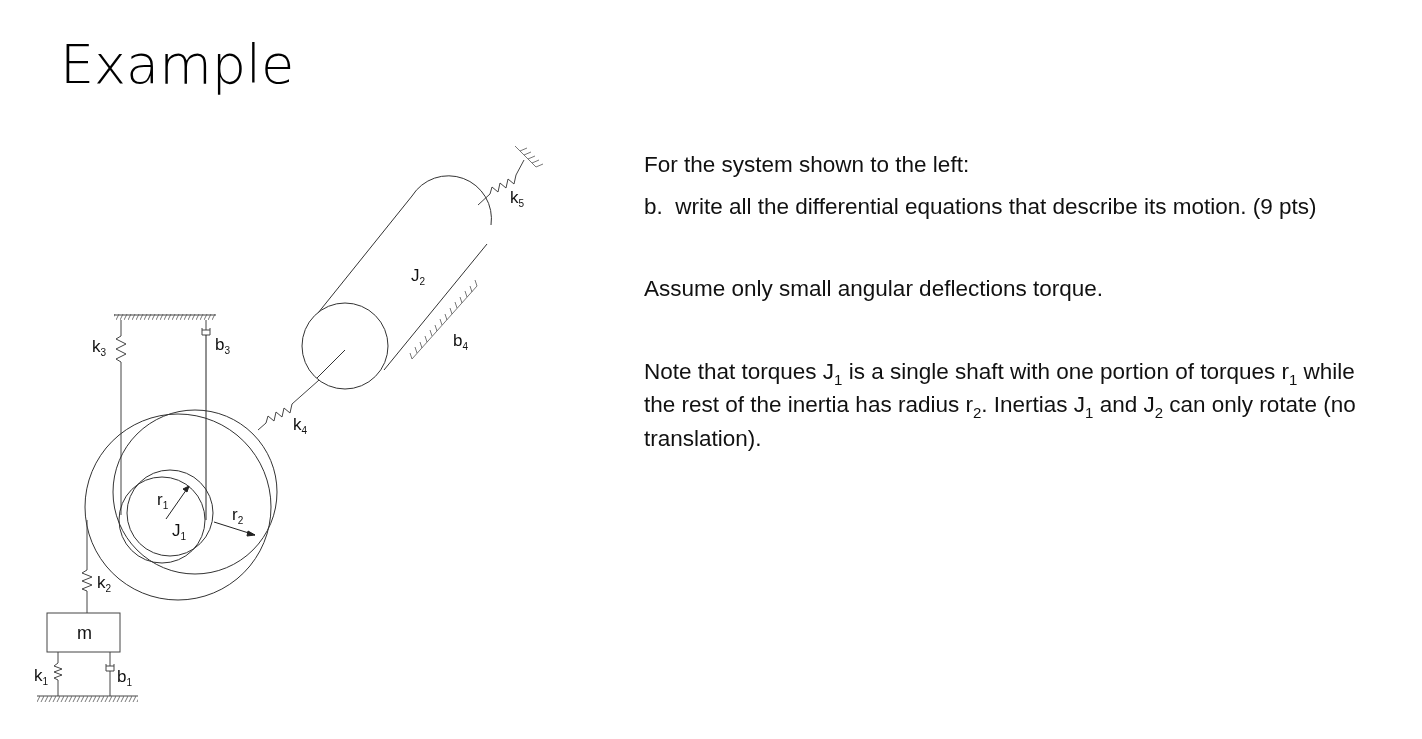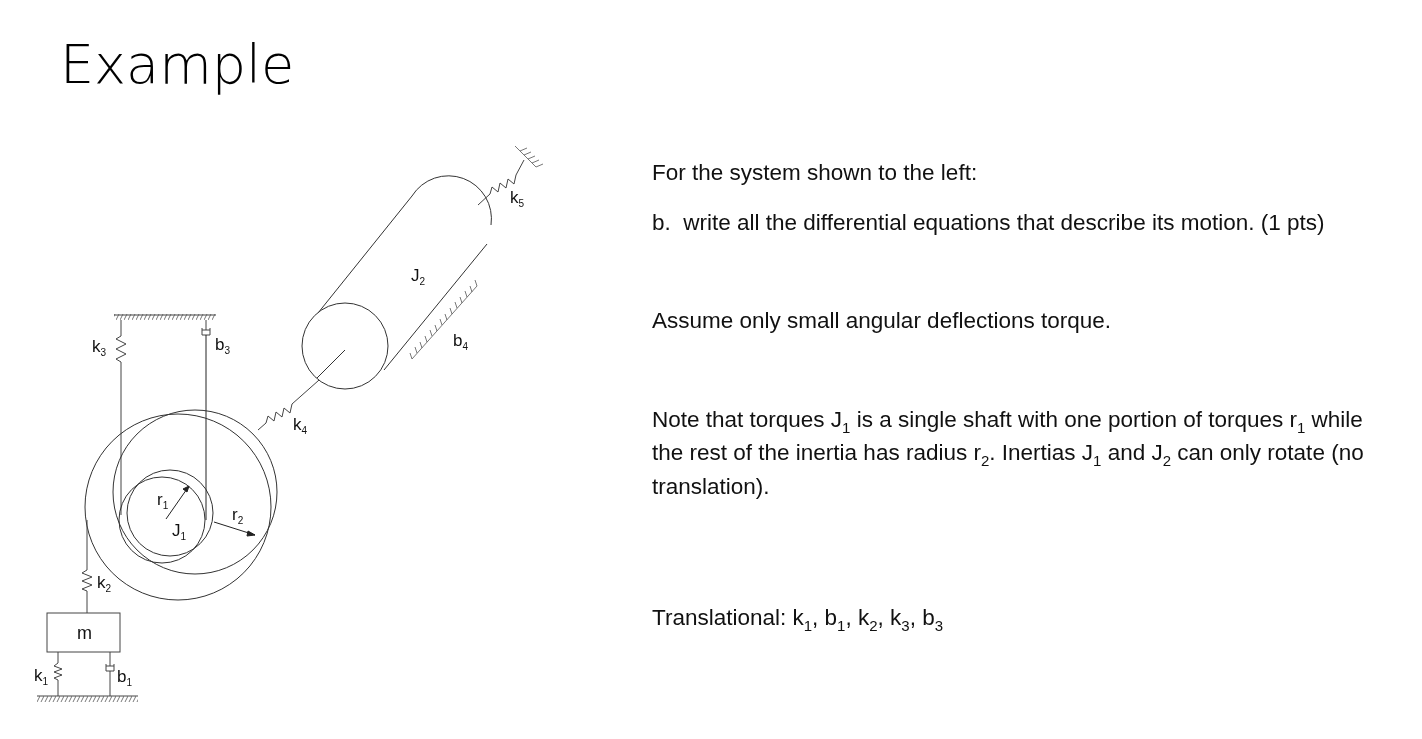--- a/index.html
+++ b/index.html
@@ -3,21 +3,21 @@
 <meta charset="utf-8">
 <style>
   html, body { margin:0; padding:0; background:#ffffff; }
   body { width:1422px; height:739px; position:relative; overflow:hidden; font-family:"Liberation Sans", sans-serif; color:#000; }
   .title { position:absolute; left:30px; top:38px; font-family:"DejaVu Sans", sans-serif; font-weight:300; font-size:54px; letter-spacing:0px; line-height:1;margin-left:30px; }
   .diagram { position:absolute; left:0; top:0; width:620px; height:739px; }
   .diagram text { font-family:"Liberation Sans", sans-serif; fill:#111; }
   .lbl { font-size:17px; }
   .sub { font-size:10px; }
   .panel { position:absolute; left:636px; top:140px; width:760px; font-family:"Liberation Sans", sans-serif; font-size:22.5px; line-height:33.5px; color:#111; }
-  .panel p { margin:16px; }
+  .panel p { margin:8px; }
   .gap { height:33px; }
   .item { padding-left:28px; text-indent:-28px; }
   .s { font-size:15px; vertical-align:-6px; line-height:0; }
 </style>
 </head>
 <body>
 
 <div class="title">Example</div>
 
 <svg class="diagram" viewBox="0 0 620 739" xmlns="http://www.w3.org/2000/svg">
@@ -145,21 +145,20 @@
     <line x1="520" y1="151" x2="527" y2="148"></line>
     <line x1="524" y1="155" x2="531" y2="152"></line>
     <line x1="528" y1="159" x2="535" y2="156"></line>
     <line x1="532" y1="163" x2="539" y2="160"></line>
     <line x1="536" y1="167" x2="543" y2="164"></line>
   </g>
 </svg>
 
 <div class="panel">
   <p>For the system shown to the left:</p>
-  <p class="item"><span>b.</span>&nbsp; <span>write all the differential equations that describe its motion. (1 pts)</span></p>
+  <p class="item"><span>b.</span>&nbsp; <span>write all the differential equations that describe its motion. (9 pts)</span></p>
   <div class="gap"></div>
   <p>Assume only small angular deflections torque.</p>
   <div class="gap"></div>
   <p><span>Note that torques J</span><span class="s">1</span><span> is a single shaft with one portion of torques r</span><span class="s">1</span><span> while the rest of the inertia has radius r</span><span class="s">2</span><span>.  Inertias J</span><span class="s">1</span><span> and J</span><span class="s">2</span><span> can only rotate (no translation).</span></p>
   <div class="gap"></div>
   <div class="gap"></div>
-  <p><span>Translational: </span><span>k</span><span class="s">1</span><span>, </span><span>b</span><span class="s">1</span><span>, </span><span>k</span><span class="s">2</span><span>, </span><span>k</span><span class="s">3</span><span>, </span><span>b</span><span class="s">3</span></p>
 </div>
 
 </body></html>

